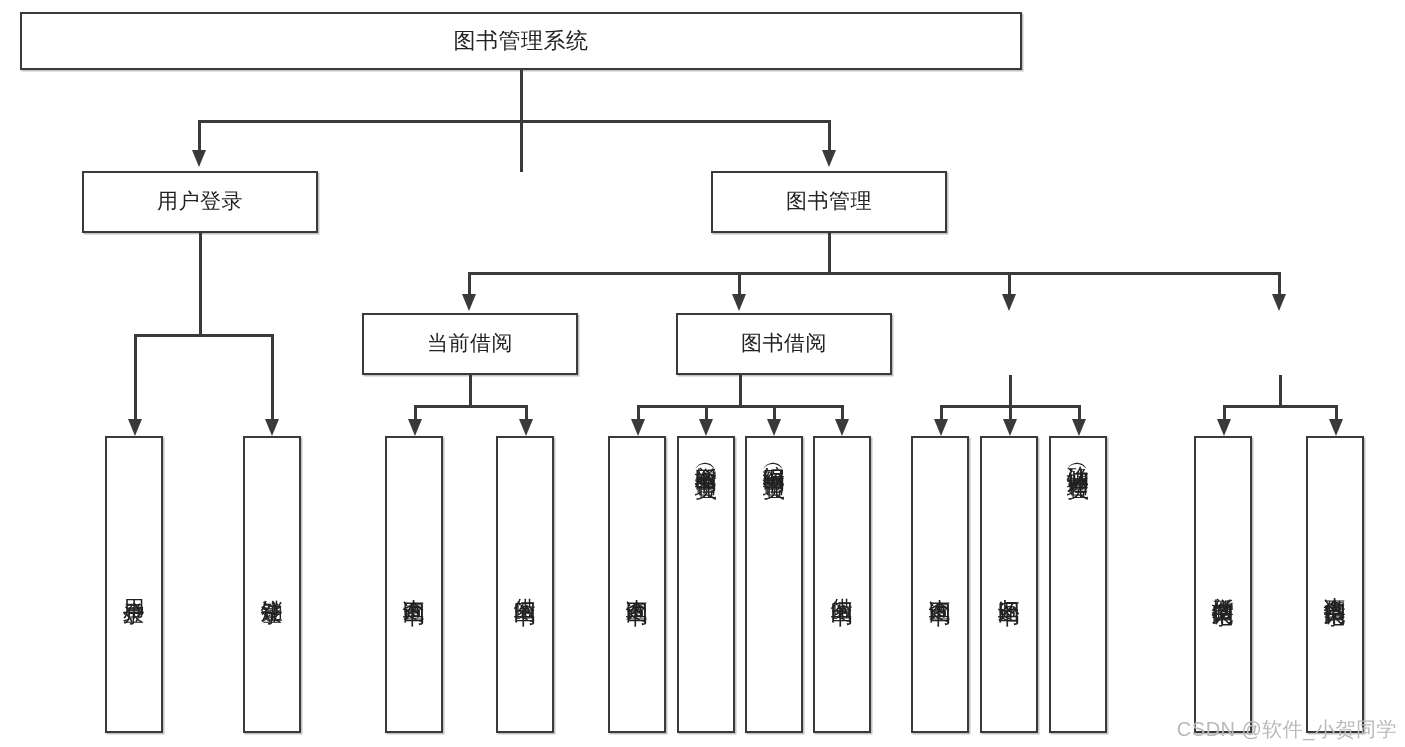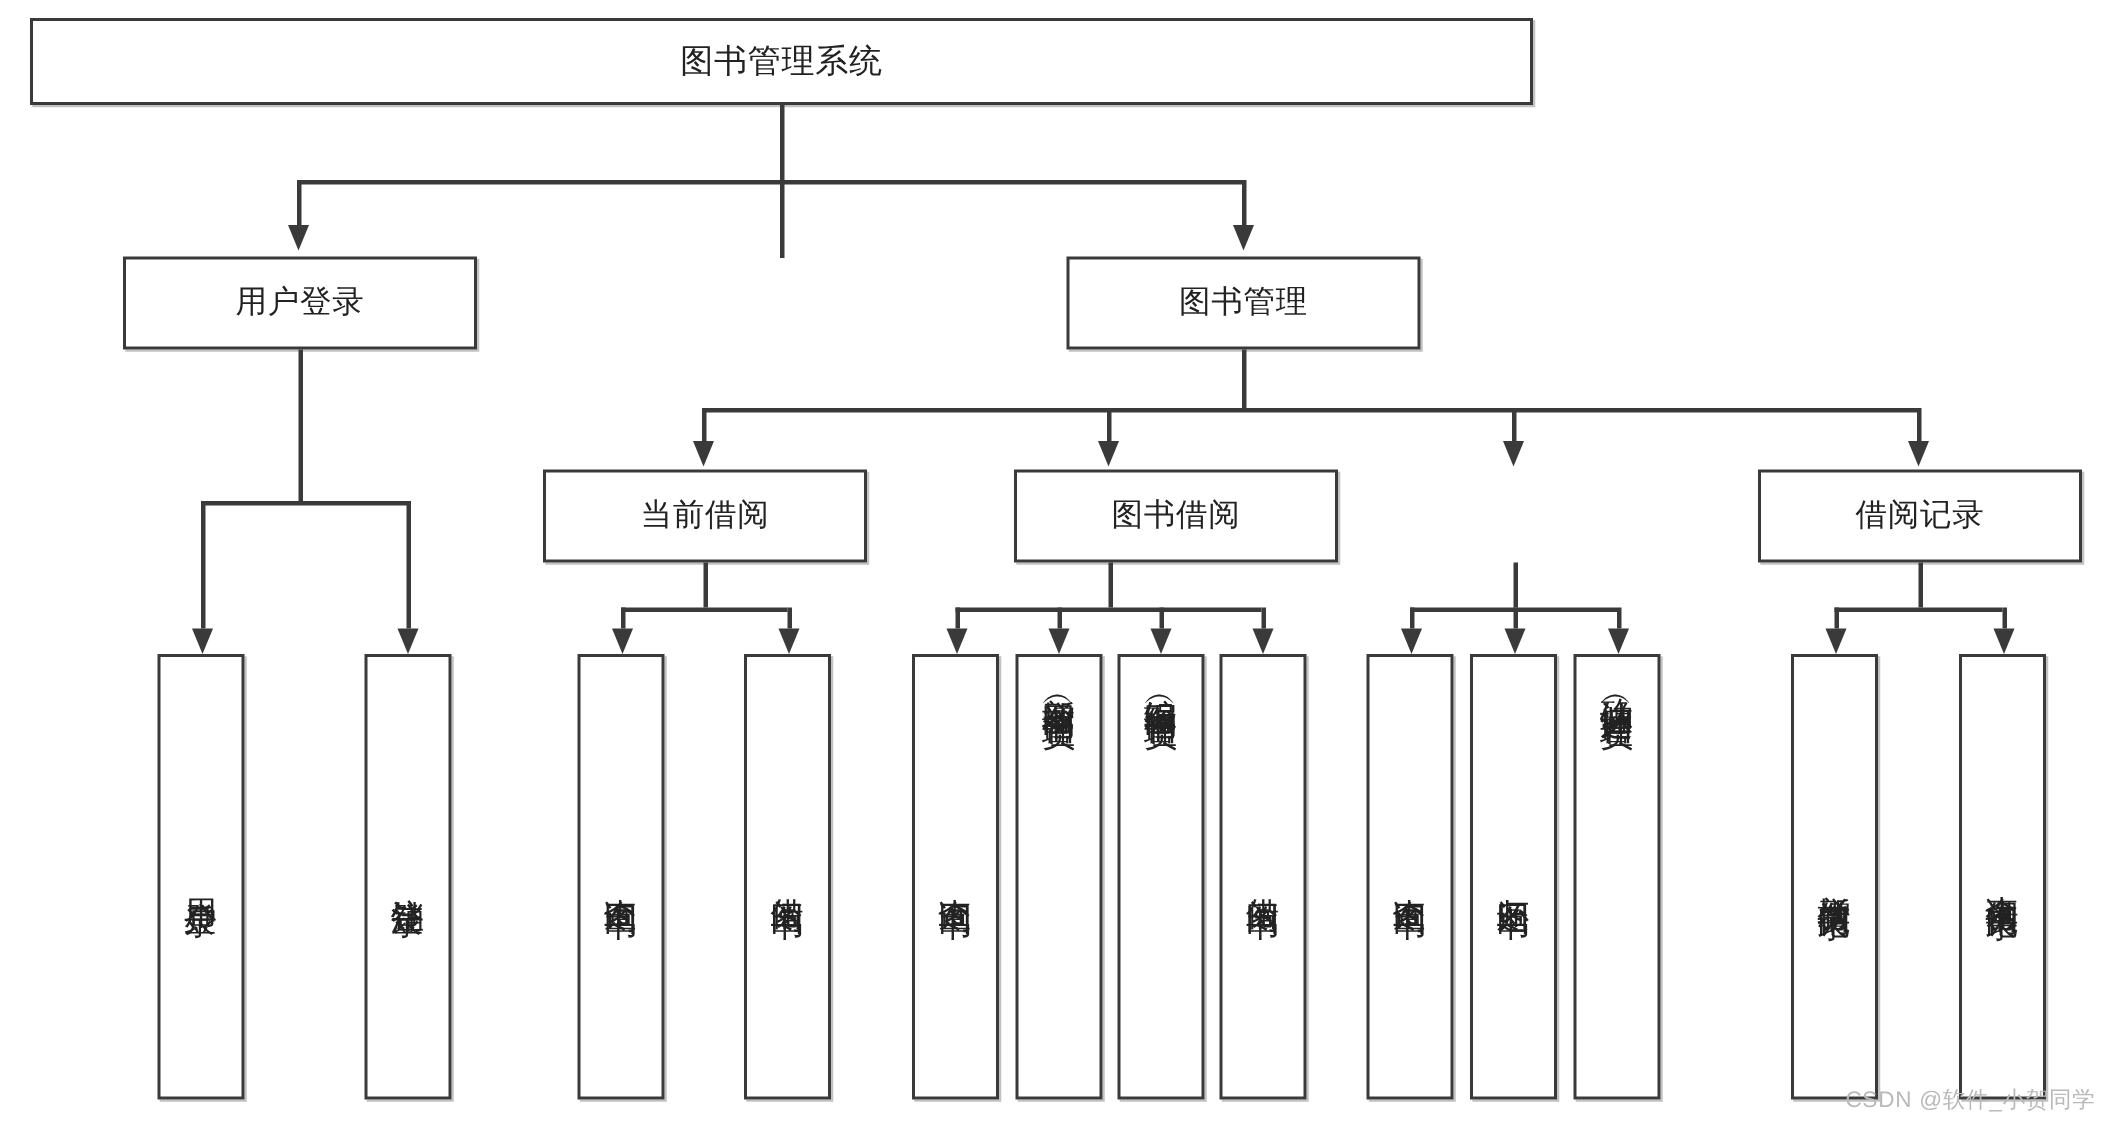--- a/index.html
+++ b/index.html
@@ -63,21 +63,21 @@
     width:0;height:0;
     border-left:7px solid transparent;
     border-right:7px solid transparent;
     border-top:17px solid #3a3a3a;
   }
   
   #watermark{
     position:absolute;
     right:8px;
     bottom:4px;
-    font-size:15px;
+    font-size:20px;
     color:#b9b9b9;
     letter-spacing:.5px;
     white-space:nowrap;
     pointer-events:none;
   }
 </style>
 </head>
 <body>
 
 <div id="canvas">
@@ -118,23 +118,20 @@
   <div class="arw" style="left:1002px;top:294px;"></div>
   <div class="ln v" style="left:1278px;top:272px;height:22px;"></div>
   <div class="arw" style="left:1272px;top:294px;"></div>
 
   <div class="node" style="left:362px;top:313px;width:216px;height:62px;">
     <span class="lbl">当前借阅</span>
   </div>
   <div class="node" style="left:632px;top:313px;width:216px;height:62px;margin-left:44px;">
     <span class="lbl">图书借阅</span>
   </div>
-  <div class="node" style="left:1172px;top:313px;width:216px;height:62px;">
-    <span class="lbl">借阅记录</span>
-  </div>
 
   <div class="ln v" style="left:469px;top:375px;height:30px;"></div>
   <div class="ln h" style="left:414px;top:405px;width:111px;"></div>
   <div class="ln v" style="left:414px;top:405px;height:14px;"></div>
   <div class="arw" style="left:408px;top:419px;"></div>
   <div class="ln v" style="left:525px;top:405px;height:14px;"></div>
   <div class="arw" style="left:519px;top:419px;"></div>
 
   <div class="ln v" style="left:739px;top:375px;height:30px;"></div>
   <div class="ln h" style="left:637px;top:405px;width:204px;"></div>

